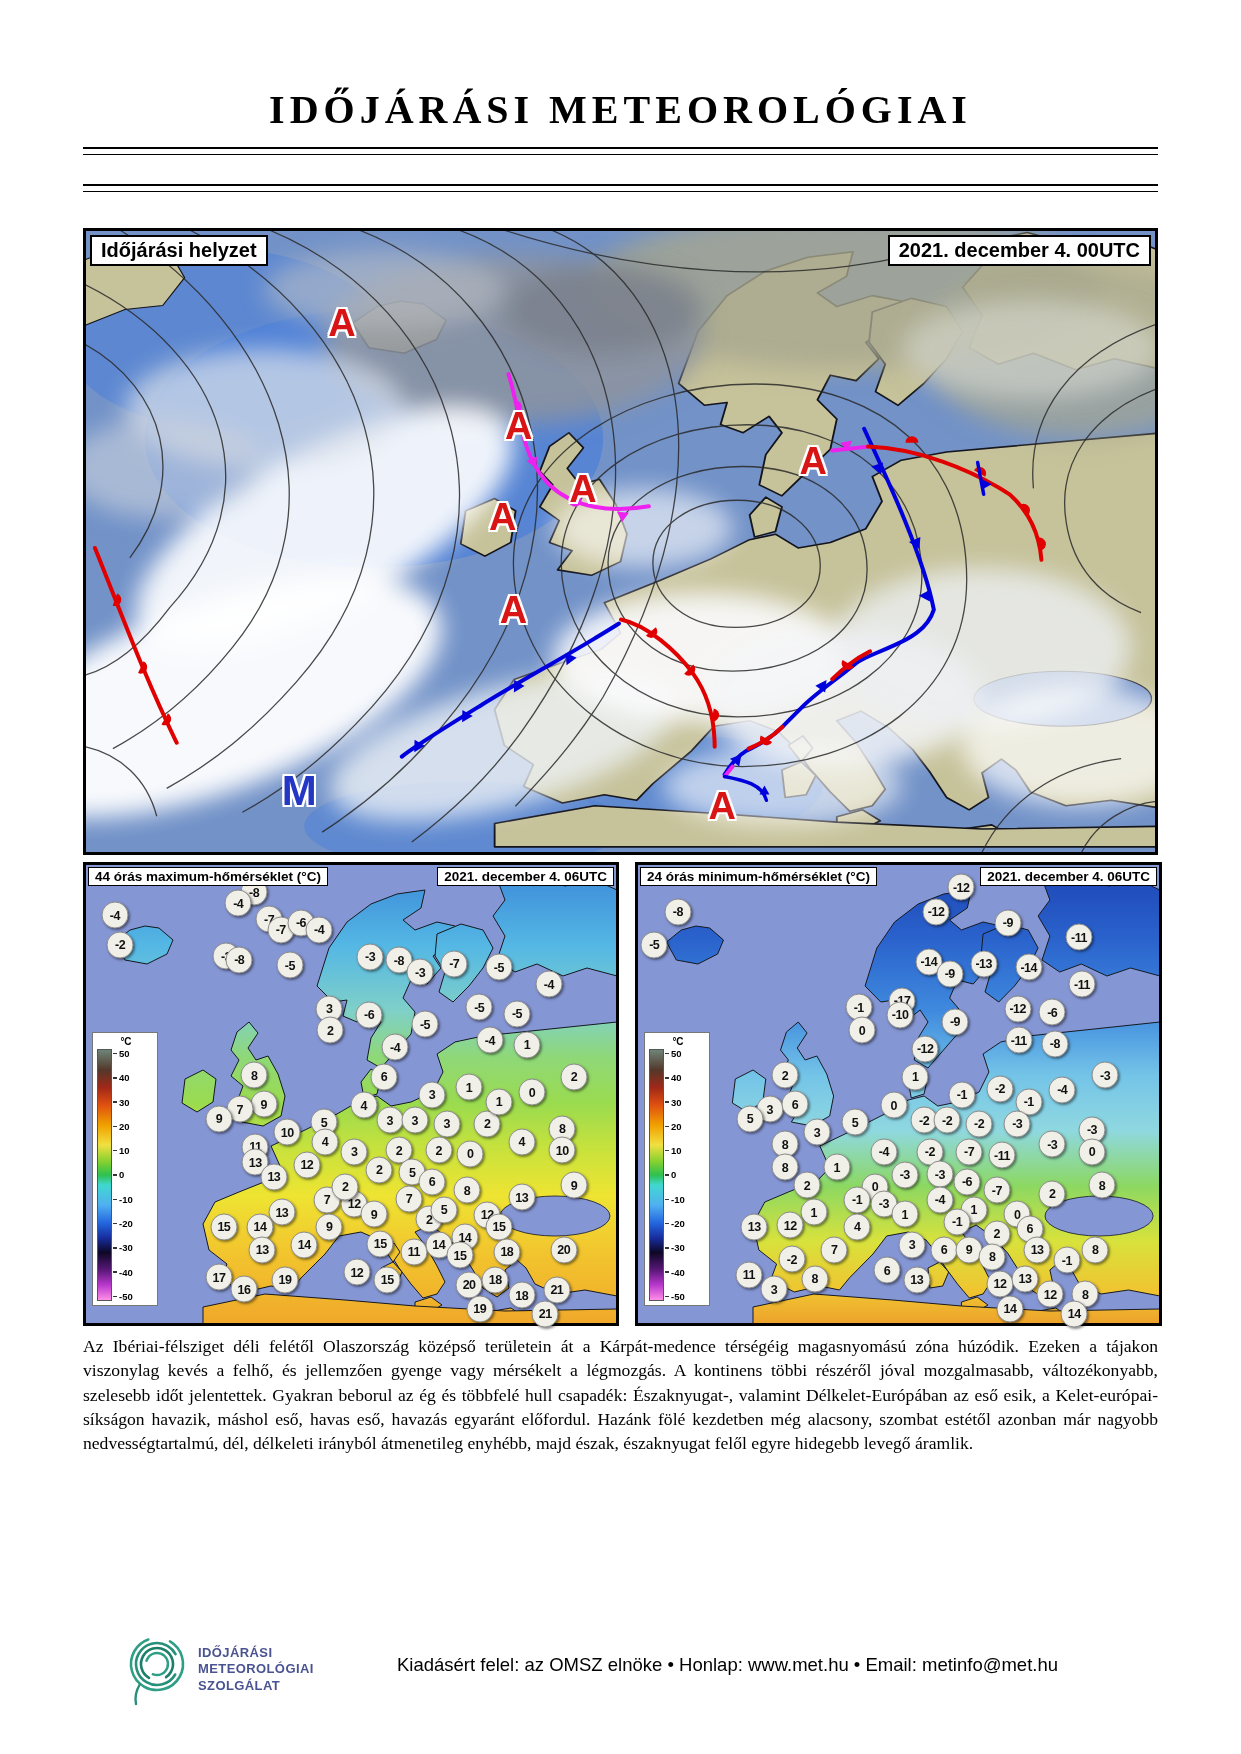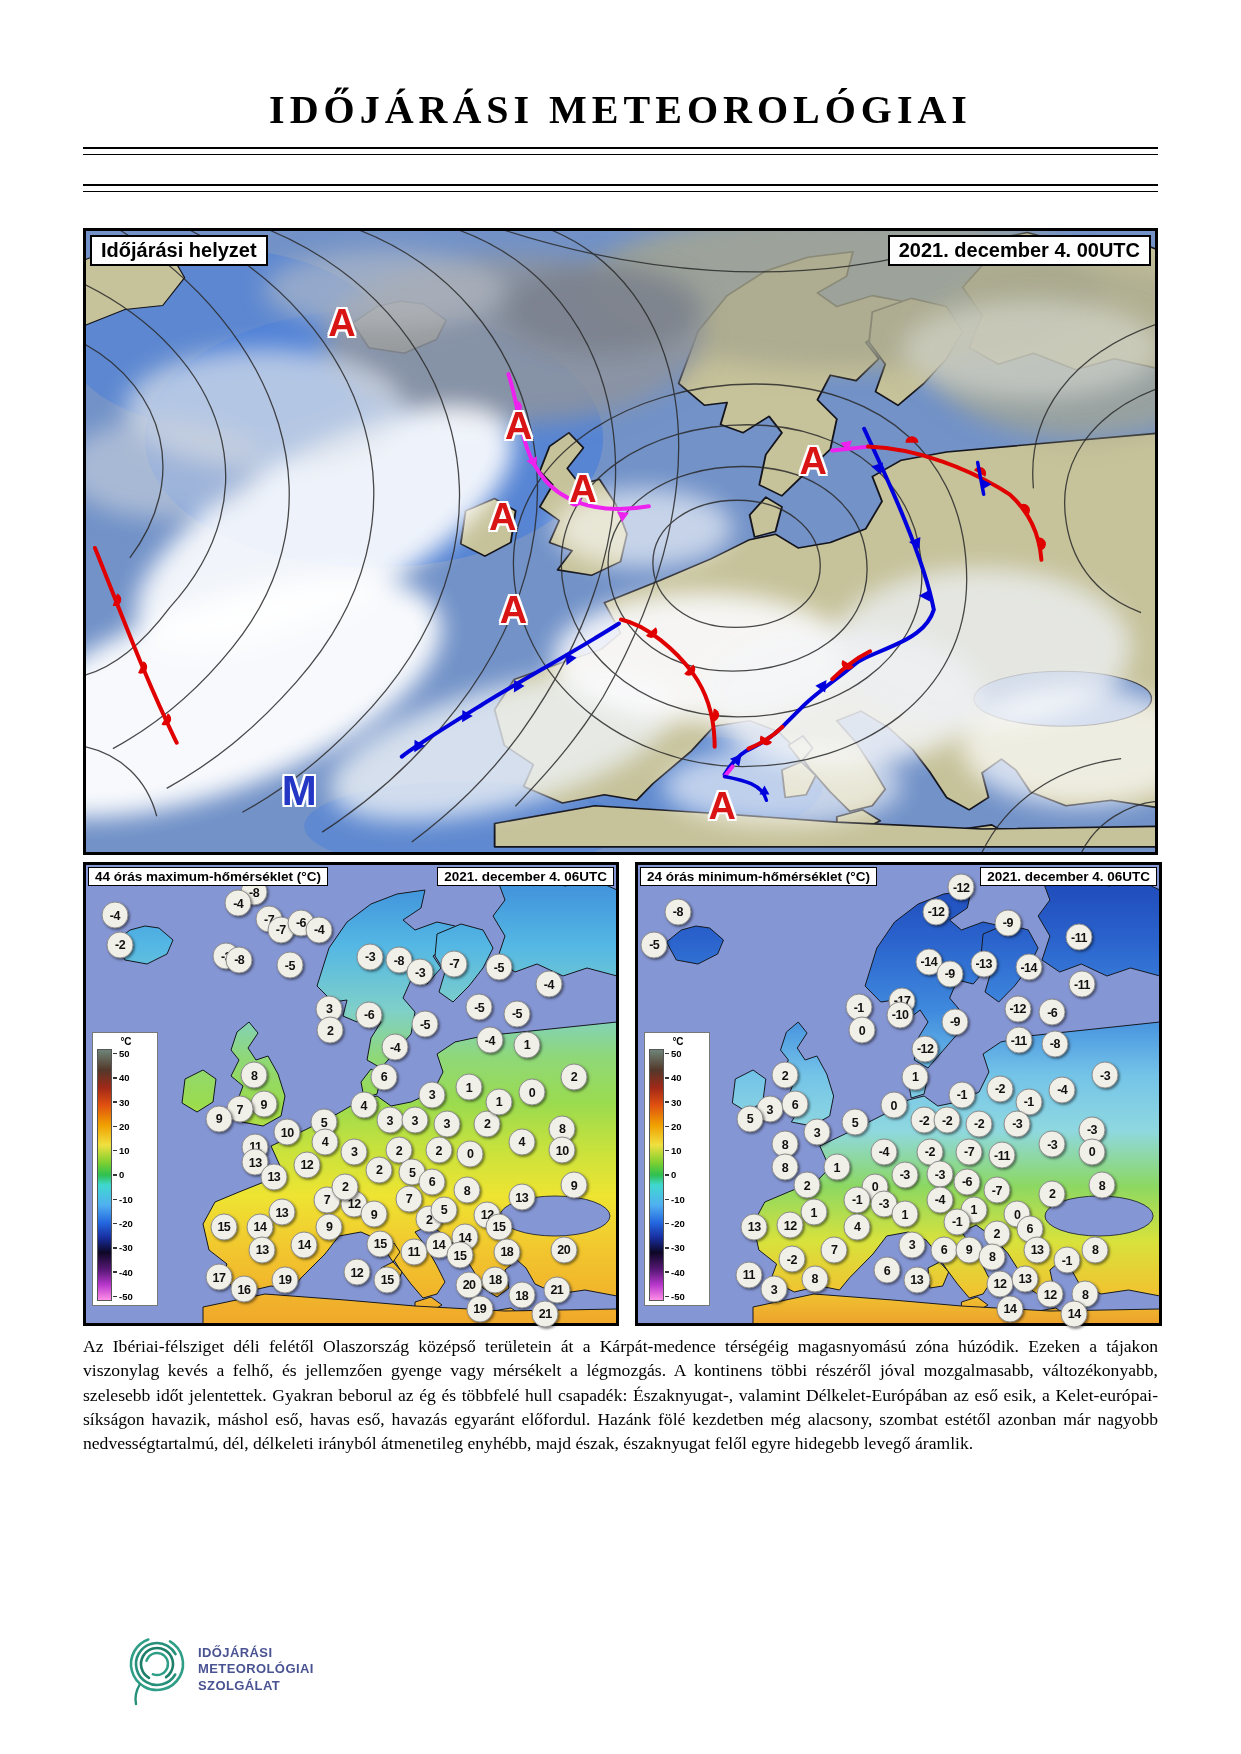--- a/index.html
+++ b/index.html
@@ -580,14 +580,15 @@
       <circle cx="31" cy="32" r="16" stroke="#1d7f6a" stroke-width="2.6" stroke-dasharray="82 18" transform="rotate(120 31 32)"></circle>
       <circle cx="31" cy="32" r="11" stroke="#2f9e86" stroke-width="2.4" stroke-dasharray="52 16" transform="rotate(200 31 32)"></circle>
       <path d="M14,52 Q8,62 10,72" stroke="#27907a" stroke-width="2.4"></path>
     </g>
   </svg>
   <div class="orgname">
     <div>IDŐJÁRÁSI</div>
     <div>METEOROLÓGIAI</div>
     <div>SZOLGÁLAT</div>
   </div>
+  <div class="contact">Kiadásért felel: az OMSZ elnöke • Honlap: www.met.hu • Email: metinfo@met.hu</div>
 
 </div>
 
 </body></html>

